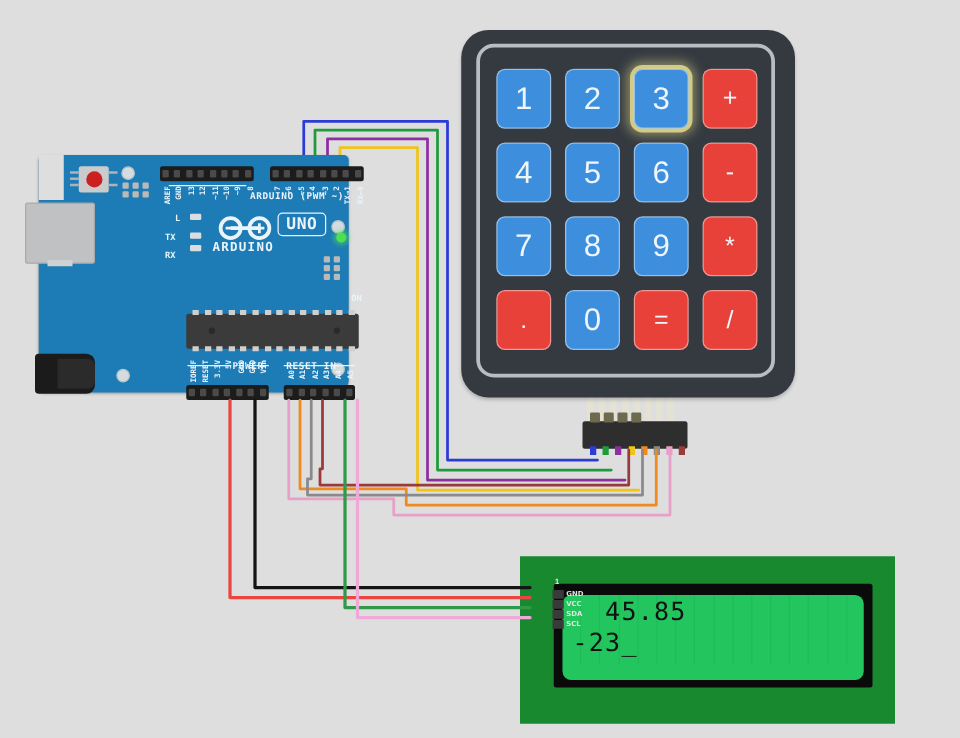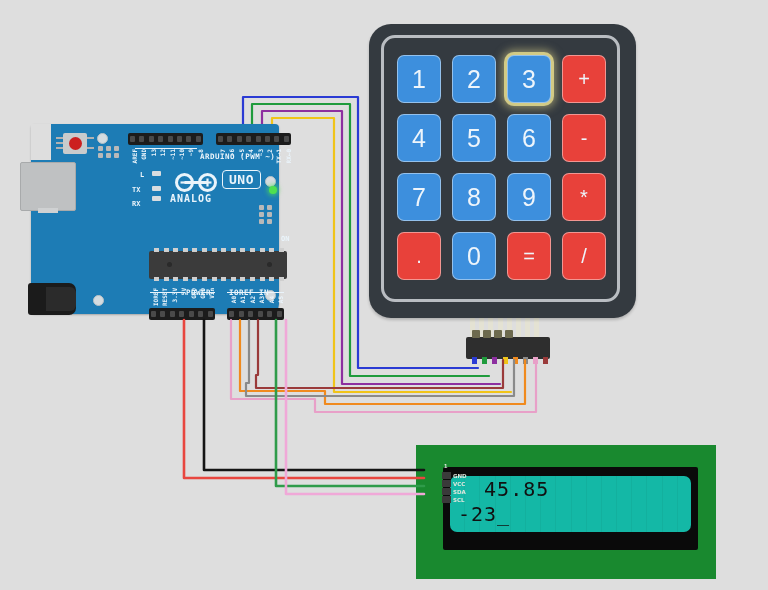--- a/index.html
+++ b/index.html
@@ -109,22 +109,22 @@
   
   .lcd-pcb{
     position:absolute;left:416px;top:445px;width:300px;height:134px;
     background:#19892f;z-index:10;
   }
   .lcd-bezel{
     position:absolute;left:443px;top:467px;width:255px;height:83px;
     background:#0a0a0a;border-radius:2px;z-index:11;
   }
   .lcd-screen{
-    position:absolute;left:450px;top:476px;width:241px;height:56px;
-    background:#14b8a6;border-radius:7px;z-index:12;overflow:hidden;
+    position:absolute;left:450px;top:476px;width:241px;height:68px;
+    background:#22c55e;border-radius:7px;z-index:12;overflow:hidden;
   }
   .cellgrid{position:absolute;left:0;top:0;width:241px;height:56px;display:flex;z-index:12;}
   .cellgrid i{flex:0 0 14.2px;height:100%;border-right:1.2px solid rgba(0,0,0,.045);}
   .lcd-text{
     position:absolute;left:8px;top:2px;z-index:14;
     font-family:"DejaVu Sans Mono", monospace;font-size:20px;line-height:25px;
     color:#111;letter-spacing:1px;white-space:pre;
   }
   .lcd-pins{position:absolute;left:416px;top:472px;z-index:14;}
   .lcd-pins .pn{position:absolute;left:26px;width:9px;height:7px;background:#3a3a3a;}
@@ -191,21 +191,21 @@
           <circle cx="34.5" cy="10.5" r="8"></circle>
         <line x1="11.5" y1="10.5" x2="34.5" y2="10.5"></line>
       </g>
       <g stroke="#eaf4fb" stroke-width="2.2">
         <line x1="7.5" y1="10.5" x2="15.5" y2="10.5"></line>
         <line x1="30.5" y1="10.5" x2="38.5" y2="10.5"></line>
         <line x1="34.5" y1="6.5" x2="34.5" y2="14.5"></line>
       </g>
     </svg>
   </div>
-  <div class="silk" style="left:170px;top:193px;font-size:10px;font-weight:bold;letter-spacing:1px;">ANALOG</div>
+  <div class="silk" style="left:170px;top:193px;font-size:10px;font-weight:bold;letter-spacing:1px;">ARDUINO</div>
   <div class="uno-badge">UNO</div>
   <div class="on-led"></div>
   <div class="silk" style="left:281px;top:187px;font-size:7px;font-weight:bold;margin-top:48px;">ON</div>
 
   <div class="silk" style="left:140px;top:171px;font-size:7px;font-weight:bold;">L</div>
   <div class="led-rect" style="left:152px;top:171px;"></div>
   <div class="silk" style="left:132px;top:186px;font-size:7px;font-weight:bold;">TX</div>
   <div class="led-rect" style="left:152px;top:186px;"></div>
   <div class="silk" style="left:132px;top:200px;font-size:7px;font-weight:bold;">RX</div>
   <div class="led-rect" style="left:152px;top:196px;"></div>
@@ -318,21 +318,21 @@
       <div class="silk vlabel" style="position: absolute; left: 267.6px; top: 296px;">A4</div>
       <div class="silk vlabel" style="position: absolute; left: 277px; top: 296px;">A5</div>
     </div>
 
   <div class="hline" style="left:135px;top:148px;width:62px;"></div>
   <div class="silk" style="left:200px;top:152px;font-size:7.5px;font-weight:bold;letter-spacing:.5px;">ARDUINO (PWM ~)</div>
   <div class="hline" style="left:150px;top:292px;width:35px;"></div>
   <div class="hline" style="left:205px;top:292px;width:10px;"></div>
   <div class="silk" style="left:186px;top:288px;font-size:7.5px;font-weight:bold;letter-spacing:.5px;">POWER</div>
   <div class="hline" style="left:227px;top:292px;width:57px;"></div>
-  <div class="silk" style="left:229px;top:288px;font-size:7.5px;font-weight:bold;letter-spacing:.5px;">IOREF IN</div>
+  <div class="silk" style="left:229px;top:288px;font-size:7.5px;font-weight:bold;letter-spacing:.5px;">RESET IN</div>
 
   <div class="ribbon" id="ribbon">
       <i style="left: 0px;"></i>
       <i style="left: 9.2px;"></i>
       <i style="left: 18.4px;"></i>
       <i style="left: 27.6px;"></i>
       <i style="left: 36.8px;"></i>
       <i style="left: 46px;"></i>
       <i style="left: 55.2px;"></i>
       <i style="left: 64.4px;"></i>

